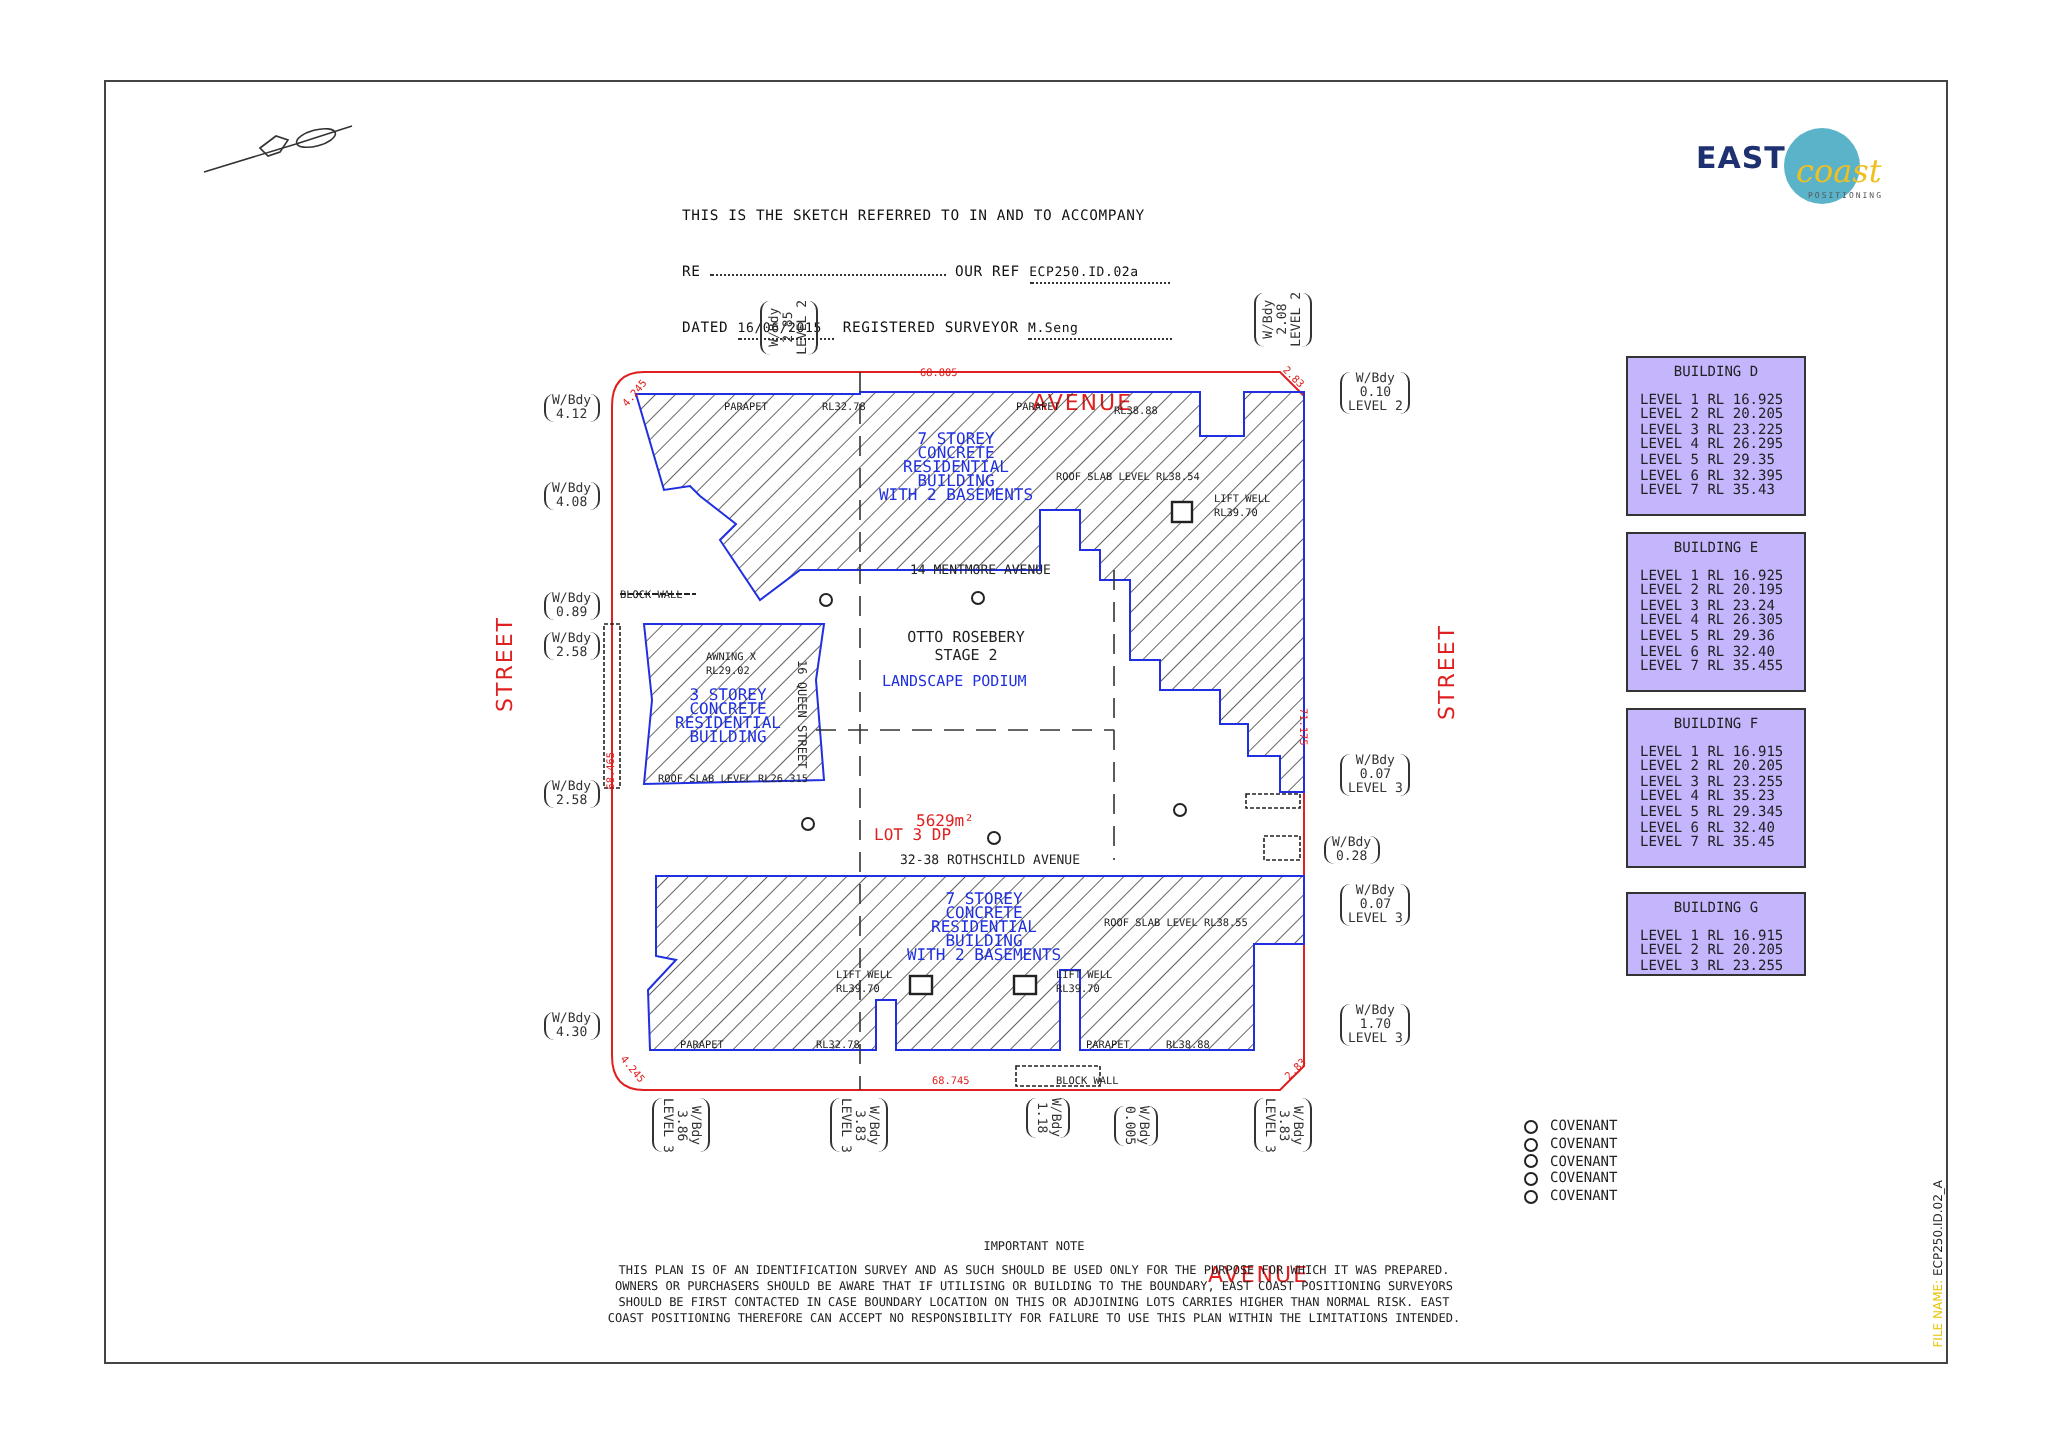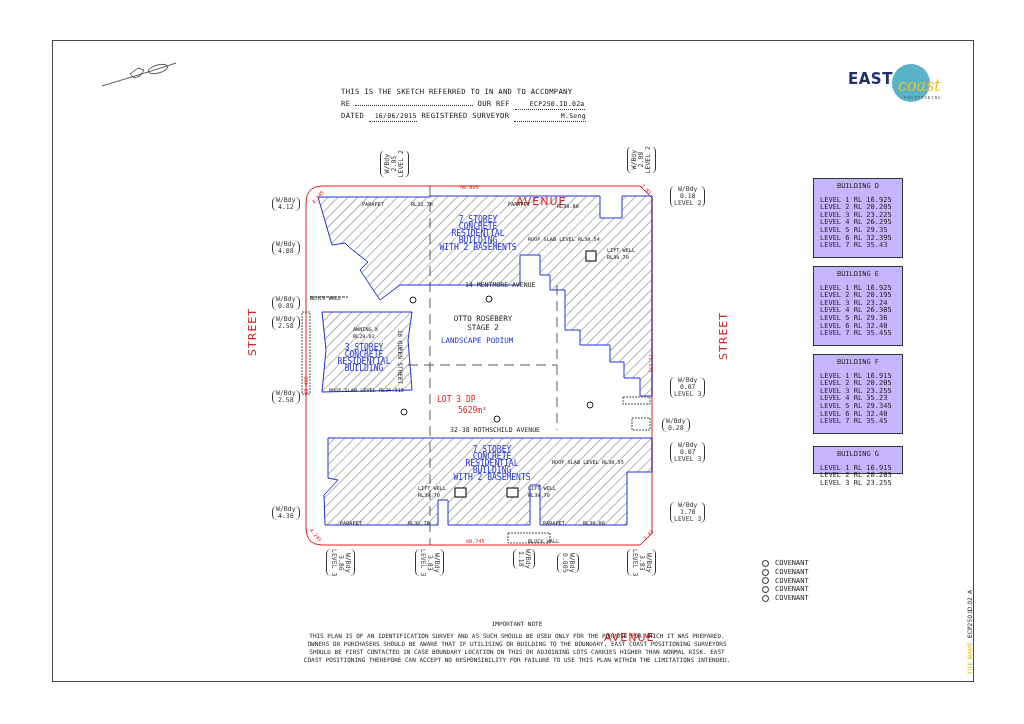--- a/index.html
+++ b/index.html
@@ -1,20 +1,20 @@
 <!DOCTYPE html>
 <html><head>
 <meta charset="utf-8">
 <style>
   html,body{margin:0;padding:0;background:#fff;}
   body{width:1024px;height:724px;position:relative;overflow:hidden;font-family:"DejaVu Sans Mono","Liberation Mono",monospace;color:#222;}
   .sheet{position:absolute;left:52px;top:40px;width:922px;height:642px;border:1px solid #444;box-sizing:border-box;}
   .hdr{position:absolute;left:341px;top:86px;font-size:7.2px;line-height:11px;color:#111;letter-spacing:0.3px;}
-  .hdr .row{white-space:nowrap;}
-  .hdr .fill{display:inline-block;border-bottom:1px dotted #333;height:8px;vertical-align:baseline;text-align:right;font-size:6.5px;line-height:6px;}
+  .hdr .row{white-space:nowrap;margin-top:16px;}
+  .hdr .fill{display:inline-block;border-bottom:1px dotted #333;height:8px;vertical-align:baseline;text-align:left;font-size:6.5px;line-height:6px;}
   .street{position:absolute;color:#e02020;font-family:"DejaVu Sans",sans-serif;font-size:11px;letter-spacing:1px;margin-top:40px;}
   .vert{writing-mode:vertical-rl;transform:rotate(180deg);}
   .vert90{writing-mode:vertical-rl;}
   .lvlbox{position:absolute;border:1px solid #333;background:#c4b5fd;font-size:7px;line-height:7.6px;padding:4px 6px;box-sizing:border-box;}
   .lvlbox .t{text-align:center;margin-bottom:6px;}
   .cov{position:absolute;left:762px;top:559px;font-size:7px;line-height:8.8px;}
   .cov .c{display:flex;align-items:center;gap:6px;}
   .cov .c i{display:inline-block;width:5px;height:5px;border:1px solid #222;border-radius:50%;}
   .note{position:absolute;left:284px;top:620px;width:466px;text-align:center;font-size:6px;line-height:8px;}
   .note .nt{margin-bottom:4px;}
@@ -98,29 +98,29 @@
 
 <div class="lbl red" style="left:460px;top:184px">68.805</div>
 <div class="lbl red" style="left:466px;top:538px">68.745</div>
 <div class="lbl red vert" style="left:303px;top:376px">68.465</div>
 <div class="lbl red vert90" style="left:648px;top:354px">71.175</div>
 <div class="lbl red" style="left:310px;top:194px;transform:rotate(-50deg)">4.245</div>
 <div class="lbl red" style="left:640px;top:186px;transform:rotate(45deg)">2.83</div>
 <div class="lbl red" style="left:308px;top:532px;transform:rotate(50deg)">4.245</div>
 <div class="lbl red" style="left:642px;top:532px;transform:rotate(-45deg)">2.83</div>
 
-<div class="lbl" style="left:465px;top:281px;font-size:6.5px">14 MENTMORE AVENUE</div>
+<div class="lbl" style="left:455px;top:281px;font-size:6.5px">14 MENTMORE AVENUE</div>
 <div class="lbl" style="left:450px;top:426px;font-size:6.5px">32-38 ROTHSCHILD AVENUE</div>
 <div class="lbl vert90" style="left:397px;top:330px;font-size:6px">16 QUEEN STREET</div>
 <div class="lbl" style="left:448px;top:314px;font-size:7.5px;text-align:center;width:70px">
     <div>OTTO ROSEBERY</div>
     <div>STAGE 2</div>
   </div>
 <div class="lbl blue" style="left:441px;top:336px;font-size:7.5px">LANDSCAPE PODIUM</div>
-<div class="lbl red" style="left:437px;top:395px;font-size:8px">LOT 3 DP</div>
+<div class="lbl red" style="left:437px;top:413px;font-size:8px">LOT 3 DP</div>
 <div class="lbl red" style="left:458px;top:406px;font-size:8px">5629m²</div>
 
 <div class="lbl blue" style="left:438px;top:216px;font-size:8px;line-height:7px;text-align:center;width:80px">
   <div>7 STOREY</div>
     <div>CONCRETE</div>
     <div>RESIDENTIAL</div>
     <div>BUILDING</div>
     <div>WITH 2 BASEMENTS</div>
 </div>
 <div class="lbl blue" style="left:336px;top:344px;font-size:8px;line-height:7px;text-align:center;width:56px">
@@ -266,21 +266,21 @@
 <div class="lvlbox" style="left:813px;top:354px;width:90px;height:80px">
   <div class="t">BUILDING F</div>
   <div>LEVEL 1 RL 16.915</div>
     <div>LEVEL 2 RL 20.205</div>
     <div>LEVEL 3 RL 23.255</div>
     <div>LEVEL 4 RL 35.23</div>
     <div>LEVEL 5 RL 29.345</div>
     <div>LEVEL 6 RL 32.40</div>
     <div>LEVEL 7 RL 35.45</div>
 </div>
-<div class="lvlbox" style="left:813px;top:446px;width:90px;height:28px">
+<div class="lvlbox" style="left:813px;top:446px;width:90px;height:42px">
   <div class="t">BUILDING G</div>
   <div>LEVEL 1 RL 16.915</div>
     <div>LEVEL 2 RL 20.205</div>
     <div>LEVEL 3 RL 23.255</div>
 </div>
 
 <div class="cov">
   <div class="c">
       <i></i>
       <span>COVENANT</span>

